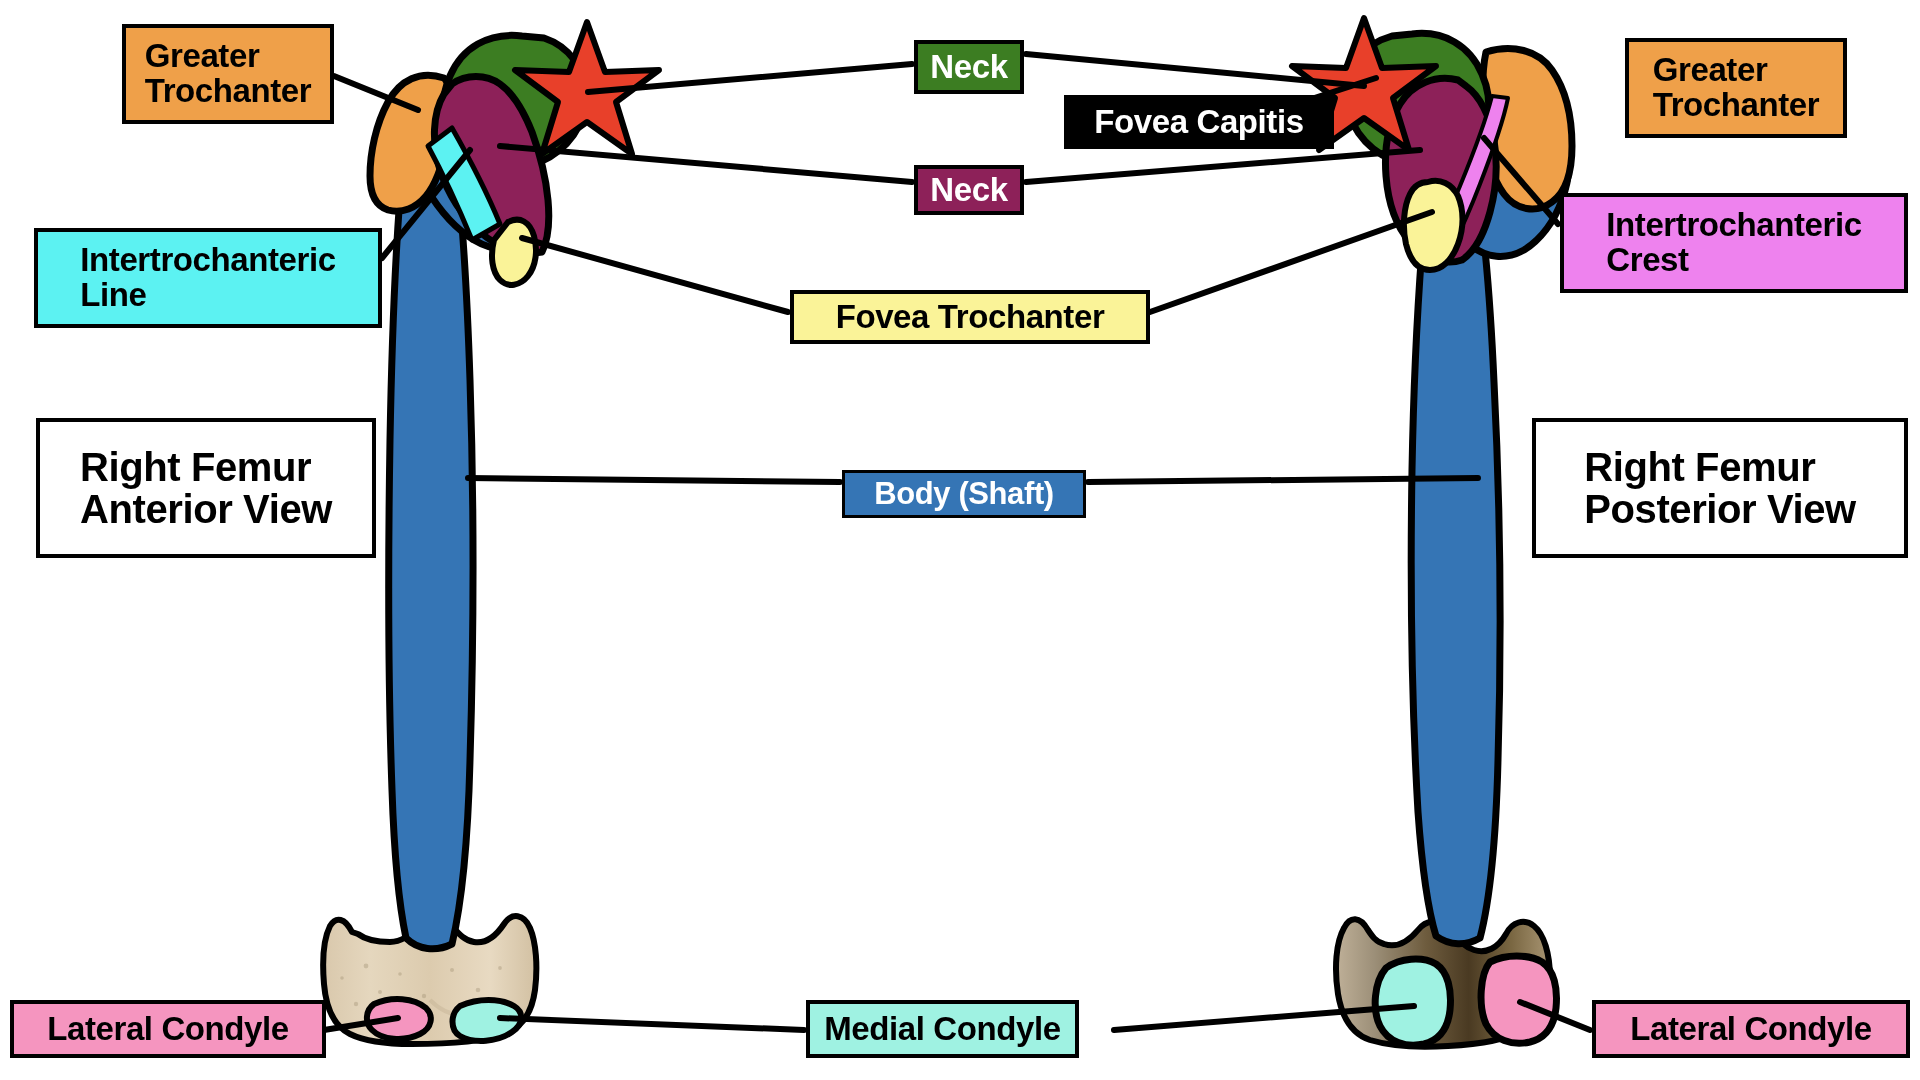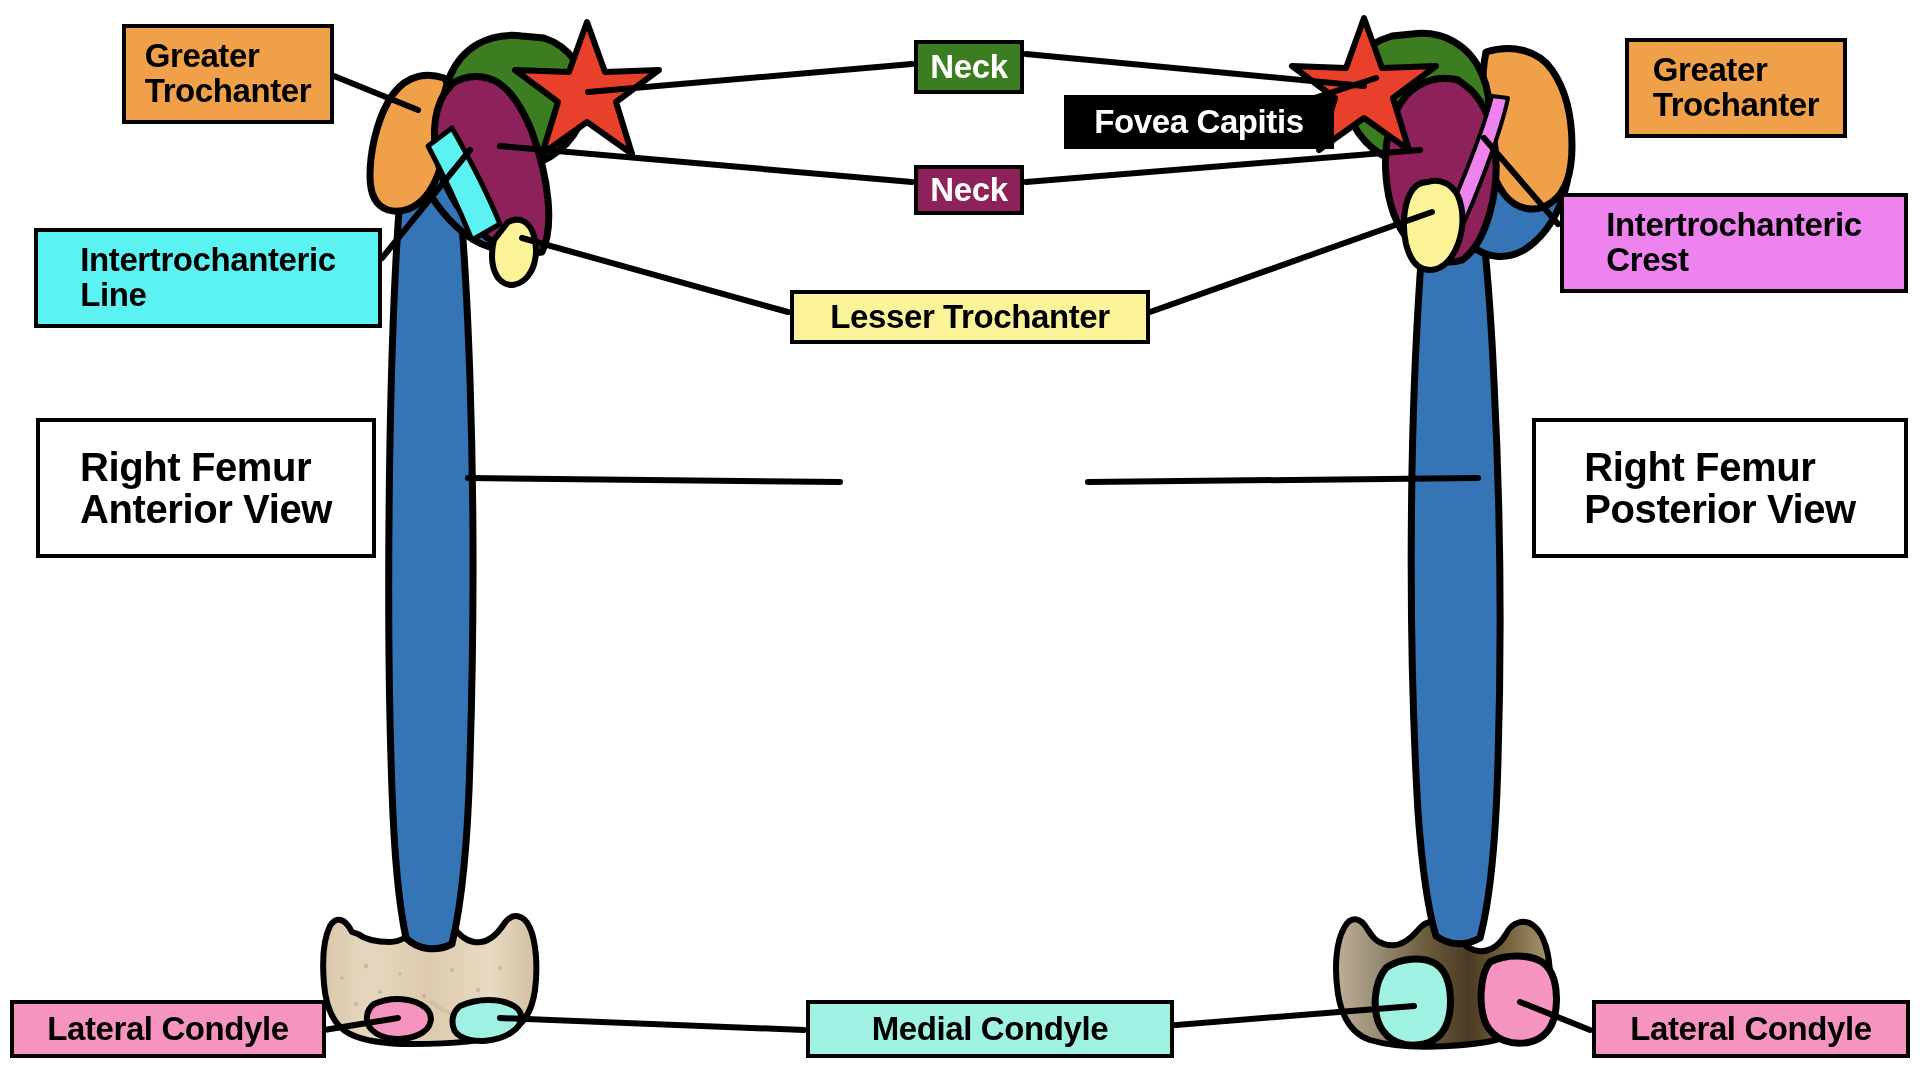--- a/index.html
+++ b/index.html
@@ -91,21 +91,21 @@
   }
   .lbl-lateral-condyle-left {
     left: 10px; top: 1000px; width: 316px; height: 58px;
     background: #F595BF; color: #000000; font-size: 33px;
   }
   .lbl-lateral-condyle-right {
     left: 1592px; top: 1000px; width: 318px; height: 58px;
     background: #F595BF; color: #000000; font-size: 33px;
   }
   .lbl-medial-condyle {
-    left: 806px; top: 1000px; width: 368px; height: 58px;
+    left: 806px; top: 1000px; width: 273px; height: 58px;
     background: #9FF2E2; color: #000000; font-size: 33px;
   }
 </style>
 </head>
 <body>
 
 <div id="stage">
 
   <svg id="art" viewBox="0 0 1920 1080">
     <defs>
@@ -346,22 +346,23 @@
 
   <div class="label lbl-intertrochanteric-crest">Intertrochanteric
 Crest</div>
 
   <div class="label lbl-head">Neck</div>
 
   <div class="label lbl-fovea-capitis">Fovea Capitis</div>
 
   <div class="label lbl-neck">Neck</div>
 
-  <div class="label lbl-lesser-trochanter">Lesser Trochanter</div>
-
+  <div class="label lbl-lesser-trochanter">Fovea Trochanter</div>
+
+  <div class="label lbl-body-shaft">Body (Shaft)</div>
 
   <div class="label lbl-anterior-view">Right Femur
 Anterior View</div>
 
   <div class="label lbl-posterior-view">Right Femur
 Posterior View</div>
 
   <div class="label lbl-lateral-condyle-left">Lateral Condyle</div>
 
   <div class="label lbl-medial-condyle">Medial Condyle</div>

